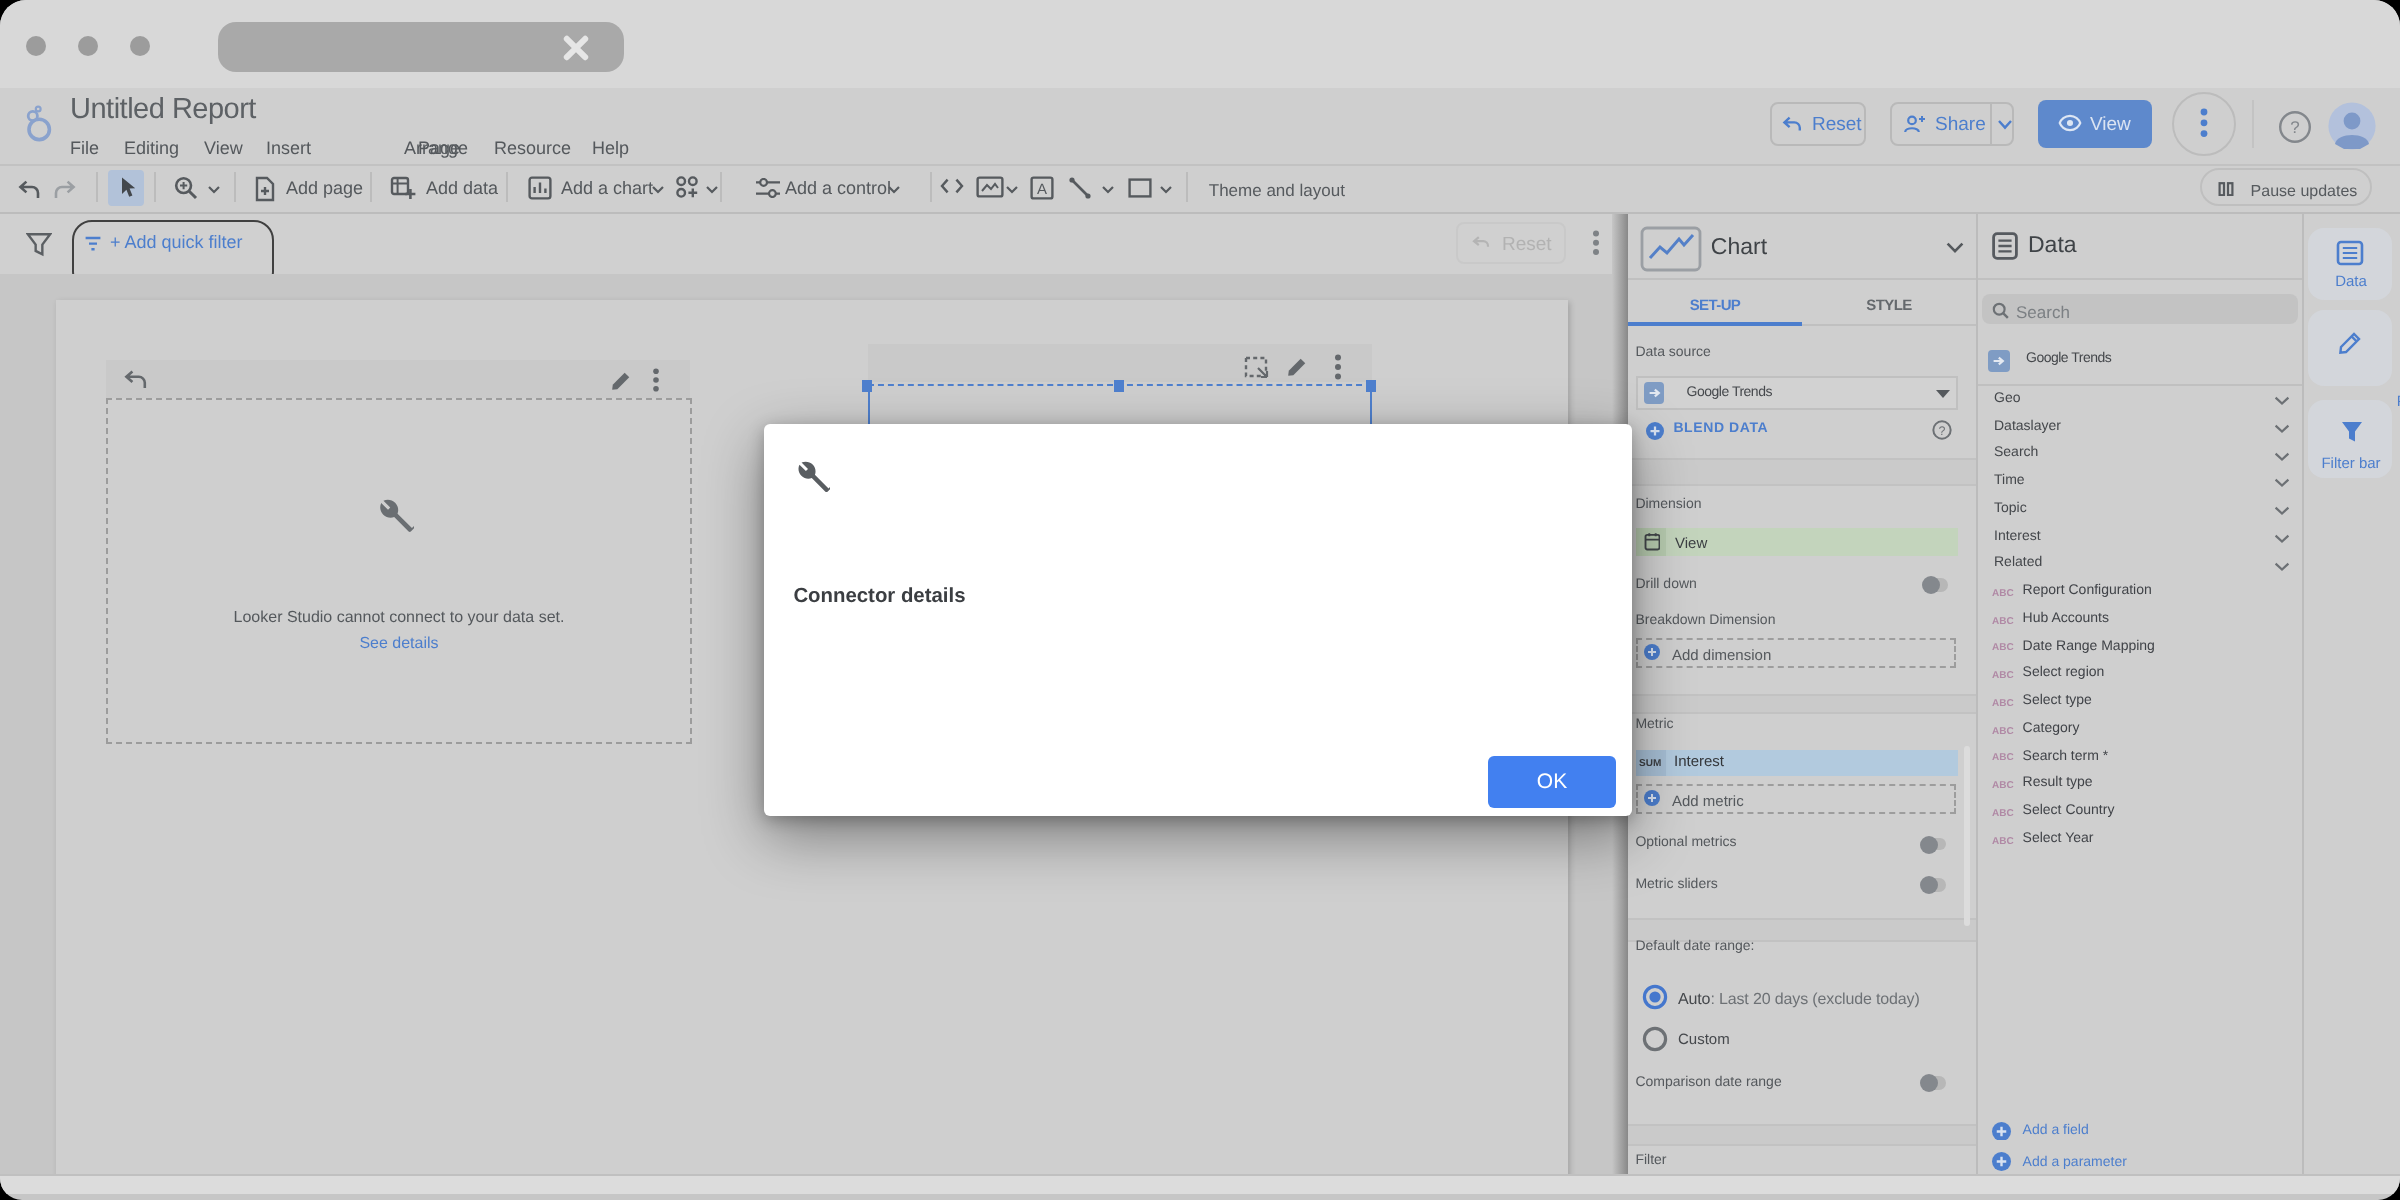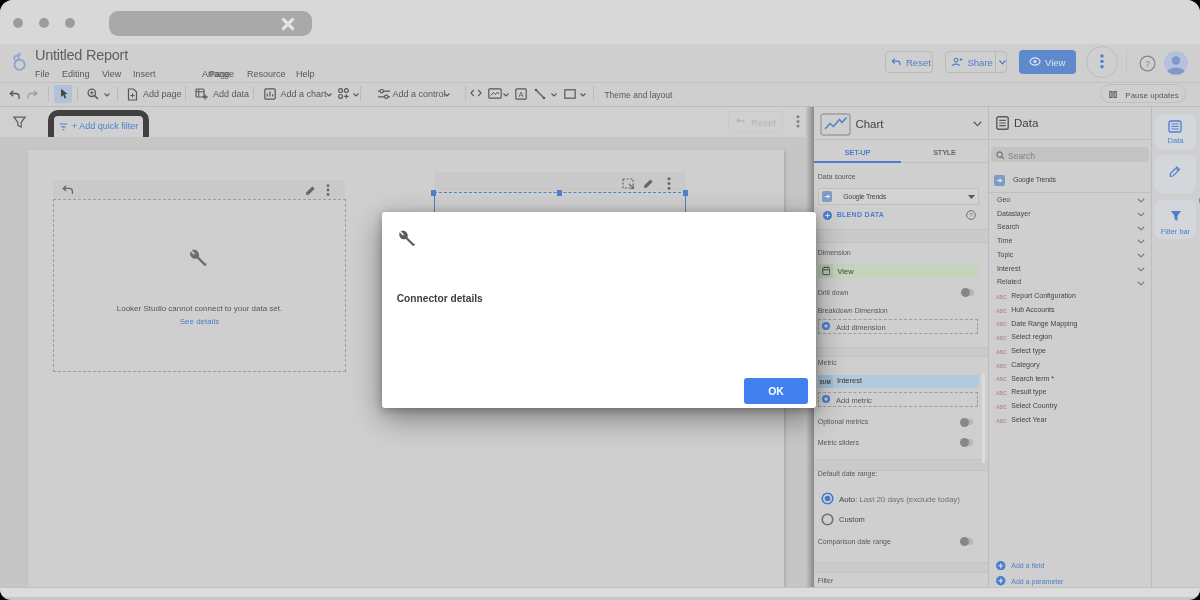--- a/index.html
+++ b/index.html
@@ -13,21 +13,21 @@
 #tab { left:109px; top:11px; width:203px; height:25px; border-radius:9px; background:#a9a9a9; }
 #appbar { left:0; top:44px; width:1200px; height:38px; background:#cfcfcf; }
 #title { left:35px; top:47px; font-size:14.5px; letter-spacing:-0.25px; color:#5d6165; }
 .menu { top:69px; font-size:9px; color:#54585c; }
 .hbtn { top:51px; height:22px; border:1px solid #b9b9b9; border-radius:4px; }
 #viewbtn { left:1019px; top:49.5px; width:57px; height:24px; background:#5e89cc; border-radius:4px; }
 #toolbar { left:0; top:82px; width:1200px; height:25px; background:#cfcfcf; border-top:1px solid #c2c2c2; border-bottom:1px solid #bcbcbc; }
 .tbtxt { top:89px; font-size:9px; color:#54585c; }
 .sep { top:86px; width:1px; height:15px; background:#bcbcbc; }
 #filterbar { left:0; top:107px; width:806px; height:30px; background:#d0d0d0; }
-#quickpill { left:48px; top:110px; width:101px; height:36px; border:6px solid #404040; border-radius:10px; }
+#quickpill { left:36px; top:110px; width:101px; height:36px; border:1px solid #404040; border-radius:10px; }
 #canvas { left:0; top:137px; width:806px; height:451px; background:#c6c6c6; overflow:hidden; }
 #page { position:absolute; left:28px; top:13px; width:756px; height:445px; background:#cfcfcf; box-shadow:1px 1px 3px rgba(0,0,0,.18); }
 #w1head { left:53px; top:180px; width:292px; height:19px; background:#c9c9c9; }
 #w1box  { left:53px; top:199px; width:293px; height:173px; border:1px dashed #9c9c9c; }
 #w2head { left:434px; top:172px; width:252px; height:19px; background:#c9c9c9; }
 #chartpanel { left:814px; top:107px; width:174px; height:481px; background:#cfcfcf; }
 #datapanel  { left:988px; top:107px; width:163px; height:481px; background:#cfcfcf; border-left:1px solid #bcbcbc; }
 #sidebar    { left:1151px; top:107px; width:49px; height:481px; background:#cfcfcf; border-left:1px solid #bcbcbc; }
 #edgeshadow { left:806px; top:107px; width:8px; height:481px; background:linear-gradient(to right, rgba(120,120,120,0), rgba(95,95,95,.6)); }
 .plabel { font-size:7px; color:#54585c; }
@@ -42,21 +42,21 @@
 .fbadge { left:996px; font-size:5px; font-weight:bold; color:#b089a5; }
 .chev { position:absolute; left:1137px; }
 .slabel { left:1151px; width:49px; text-align:center; font-size:7.5px; color:#4c7ecd; }
 .scard { left:1154px; width:42px; background:#d3d6db; border-radius:8px; }
 #bottomstrip { left:0; top:587px; width:1200px; height:10px; background:#dcdcdc; border-top:1px solid #c0c0c0; }
 #modal { left:382px; top:212px; width:434px; height:196px; background:#fff; border-radius:3px;
   box-shadow:0 10px 30px rgba(0,0,0,.4), 0 2px 8px rgba(0,0,0,.25); }
 #modal h1 { position:absolute; left:50px; top:15px; font-size:17px; letter-spacing:-1.45px; font-weight:normal; color:#393c40; }
 #modal p { position:absolute; font-size:9.5px; letter-spacing:-0.05px; color:#4b4e52; line-height:10px; }
 #okbtn { position:absolute; left:362px; top:166px; width:64px; height:26px; background:#4280f0; border-radius:3px; text-align:center; }
-#okbtn span { font-size:10.5px; font-weight:bold; color:#fff; line-height:26px; }
+#okbtn span { font-size:10.5px; font-weight:normal; color:#fff; line-height:26px; }
 </style>
 </head>
 <body>
 <div id="win">
 
   <div class="abs" id="chrome">
     <div class="abs dot" style="left:13px;"></div>
     <div class="abs dot" style="left:39px;"></div>
     <div class="abs dot" style="left:65px;"></div>
     <div class="abs" id="tab">

